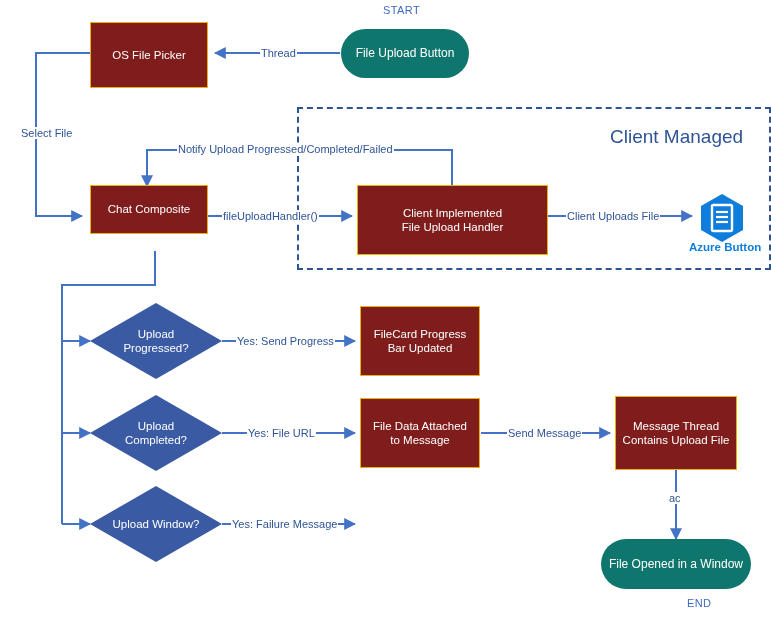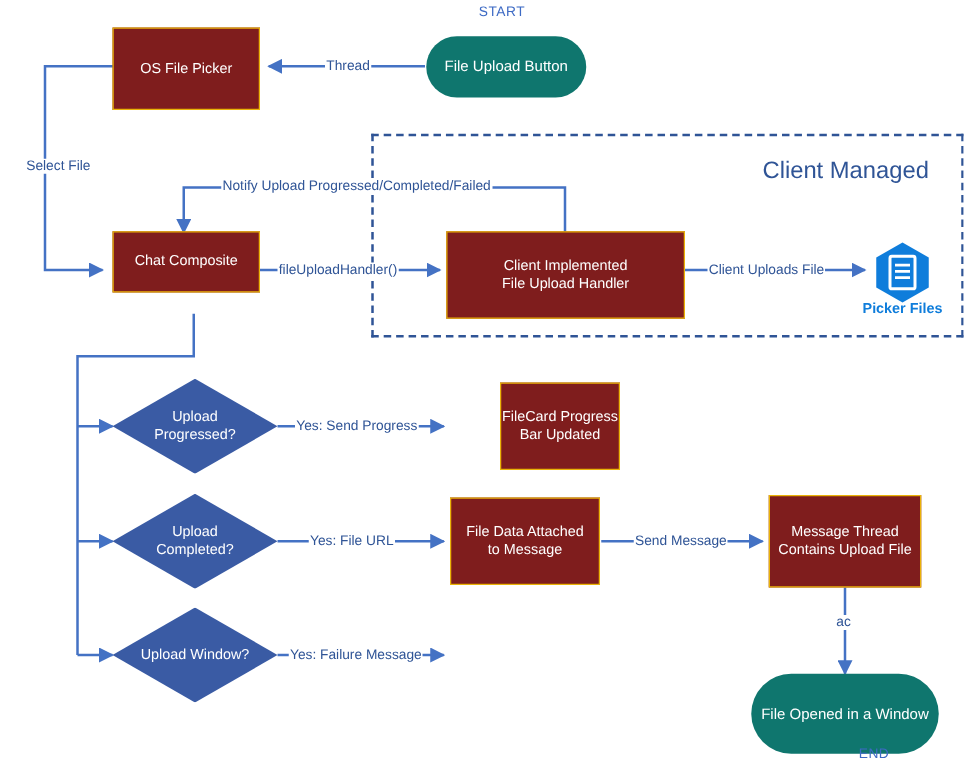--- a/index.html
+++ b/index.html
@@ -178,21 +178,21 @@
 
   <div class="azure-icon" style="left:697px; top:193px; width:50px; height:50px;">
     <svg width="50" height="50" viewBox="0 0 50 50" xmlns="http://www.w3.org/2000/svg">
       <polygon points="25,1 46,13 46,37 25,49 4,37 4,13" fill="#0f7ddb"></polygon>
       <rect x="15" y="12" width="20" height="26" rx="1.5" fill="none" stroke="#ffffff" stroke-width="2.4"></rect>
       <line x1="19" y1="19" x2="31" y2="19" stroke="#ffffff" stroke-width="2.2"></line>
       <line x1="19" y1="24" x2="31" y2="24" stroke="#ffffff" stroke-width="2.2"></line>
       <line x1="19" y1="29" x2="31" y2="29" stroke="#ffffff" stroke-width="2.2"></line>
     </svg>
   </div>
-  <div class="azure-caption" style="left:689px; top:241px; width:66px;">Picker Files</div>
+  <div class="azure-caption" style="left:689px; top:241px; width:66px;">Azure Button</div>
 
   <div class="dec-wrap" style="left:90px; top:303px; width:132px; height:76px;">
     <div class="dec-shape"></div>
     <div class="dec-label nline">Upload
 Progressed?</div>
   </div>
 
   <div class="dec-wrap" style="left:90px; top:395px; width:132px; height:76px;">
     <div class="dec-shape"></div>
     <div class="dec-label nline">Upload
@@ -201,31 +201,31 @@
 
   <div class="dec-wrap" style="left:90px; top:486px; width:132px; height:76px;">
     <div class="dec-shape"></div>
     <div class="dec-label">Upload Window?</div>
   </div>
 
   <div class="edge-label" style="left:236px; top:335px;">Yes: Send Progress</div>
   <div class="edge-label" style="left:247px; top:427px;">Yes: File URL</div>
   <div class="edge-label" style="left:231px; top:518px;">Yes: Failure Message</div>
 
-  <div class="node proc nline" style="left:360px; top:306px; width:96px; height:70px;margin-left:40px;">FileCard Progress
+  <div class="node proc nline" style="left:360px; top:306px; width:120px; height:70px;">FileCard Progress
 Bar Updated</div>
 
   <div class="node proc nline" style="left:360px; top:398px; width:120px; height:70px;">File Data Attached
 to Message</div>
 
 
   <div class="edge-label" style="left:507px; top:427px;">Send Message</div>
 
   <div class="node proc nline" style="left:615px; top:396px; width:122px; height:74px;">Message Thread
 Contains Upload File</div>
 
   <div class="edge-label" style="left:668px; top:492px;">ac</div>
 
-  <div class="node term" style="left:601px; top:539px; width:150px; height:64px;">File Opened in a Window</div>
+  <div class="node term" style="left:601px; top:539px; width:150px; height:50px;">File Opened in a Window</div>
 
   <div class="plain-label" style="left:660px; top:597px;padding-left:27px;">END</div>
 
 </div>
 
 </body></html>

